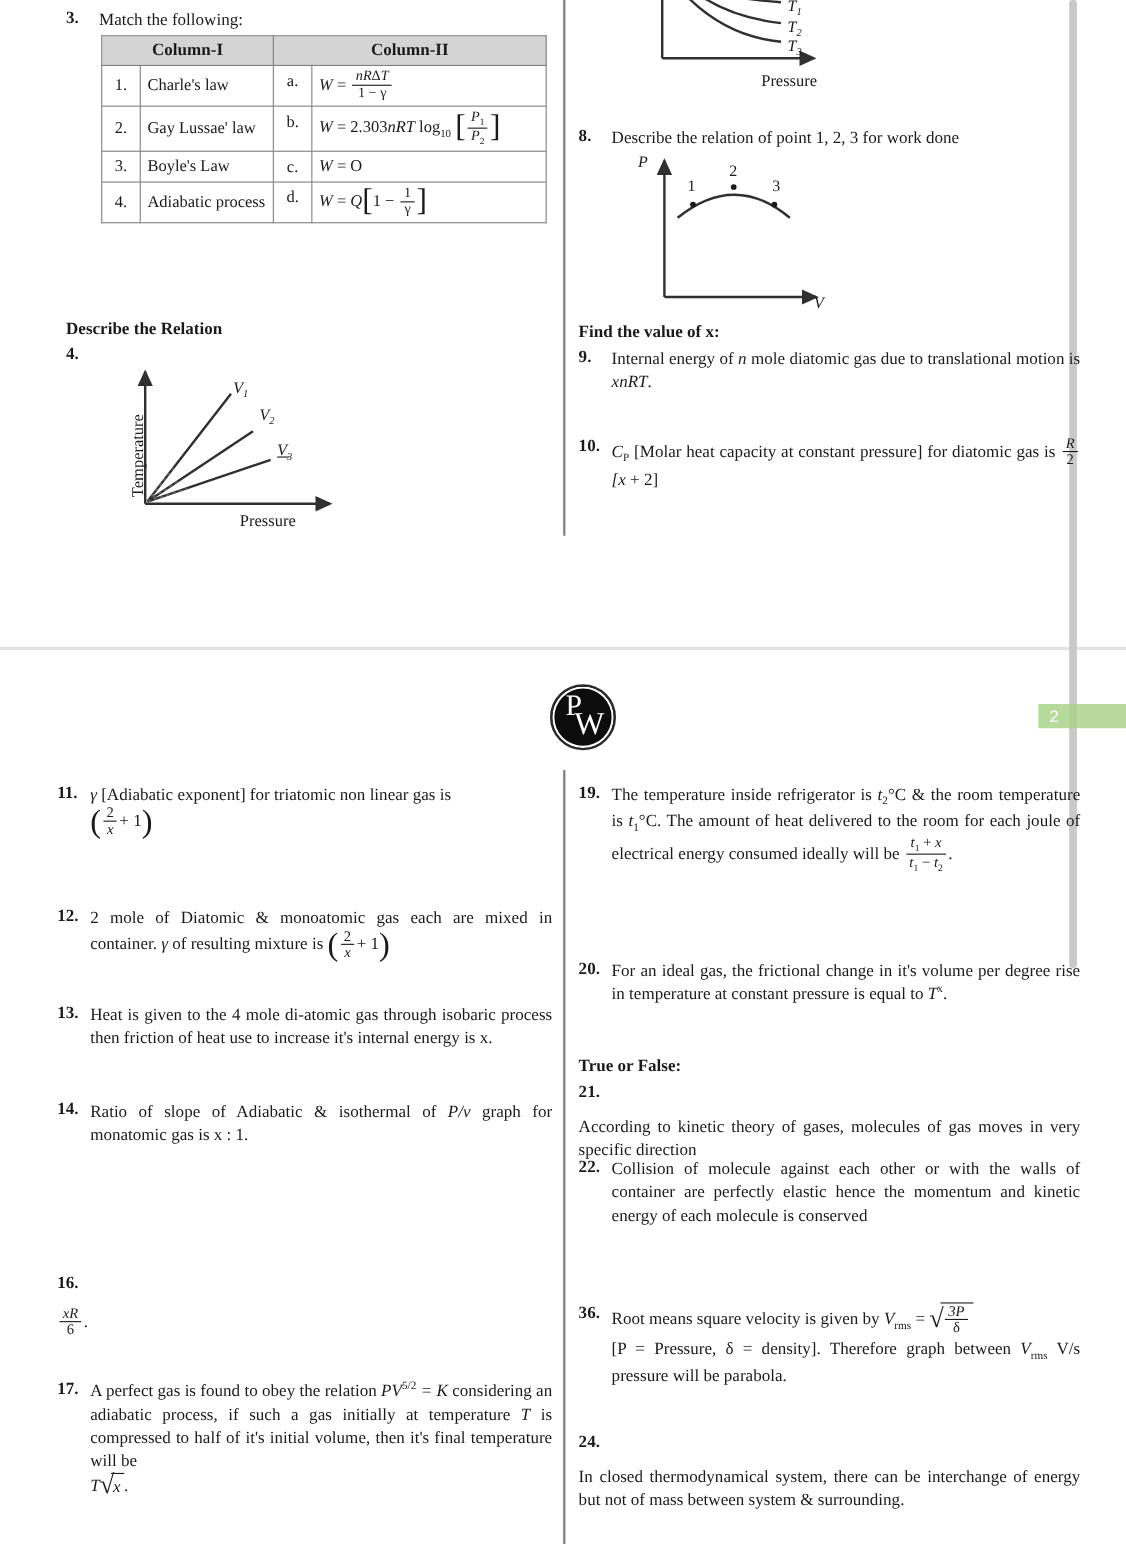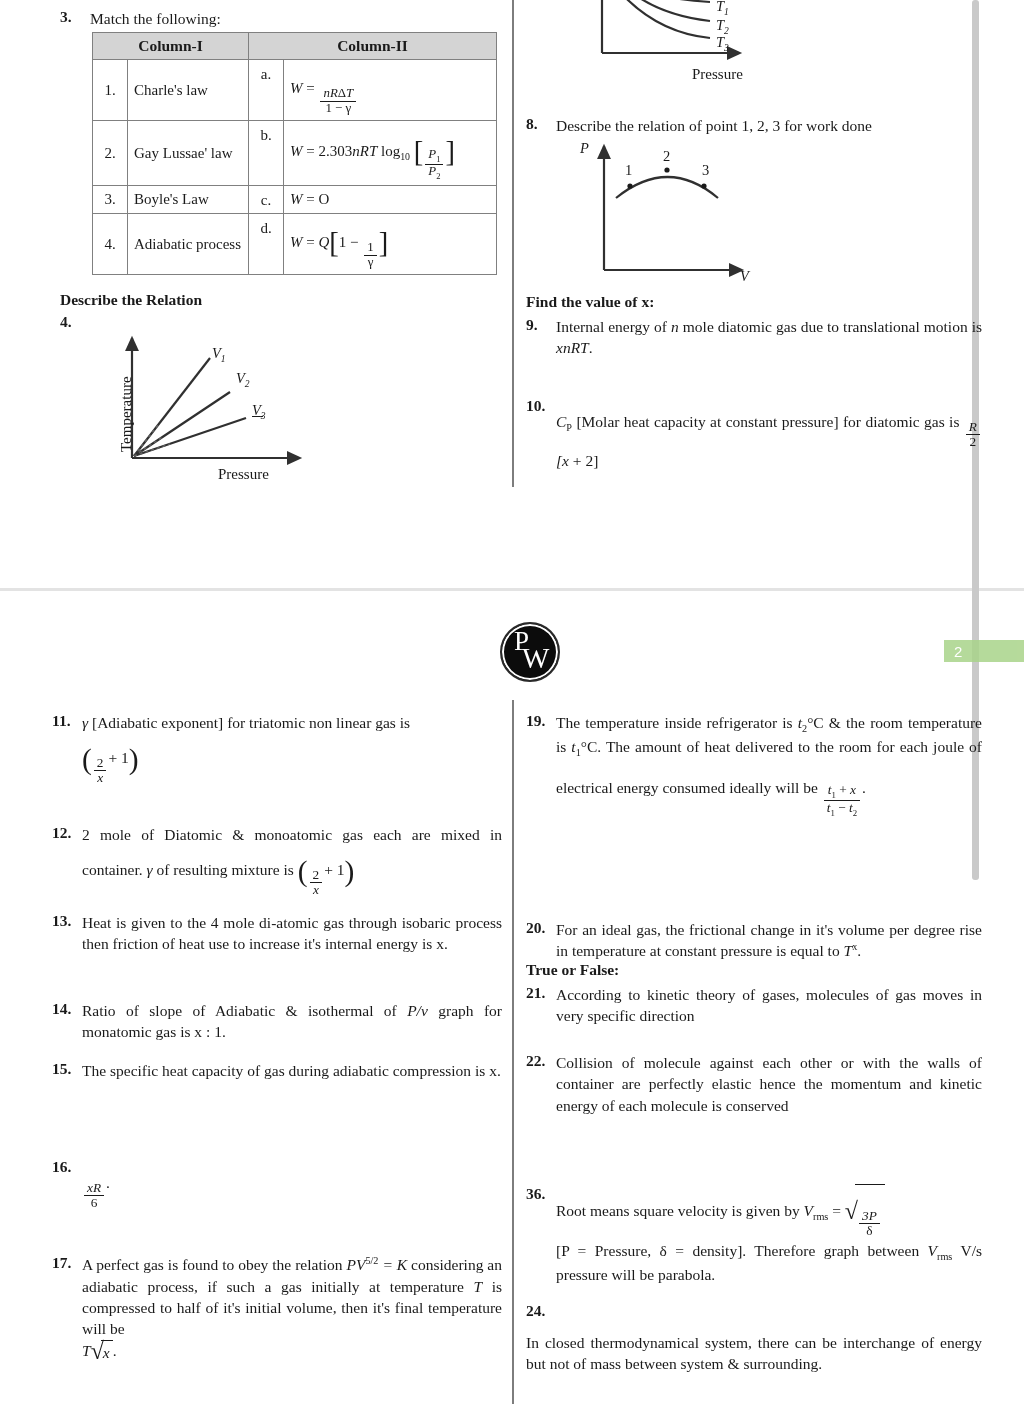--- a/index.html
+++ b/index.html
@@ -29,21 +29,21 @@
   .qitem{position:absolute;display:flex;}
   .qnum{font-weight:bold;font-size:15.5px;width:30px;flex:0 0 30px;}
   .qbody{font-size:15.5px;line-height:1.38;text-align:justify;}
   .sechead{position:absolute;font-weight:bold;font-size:15.5px;}
   .plain{position:absolute;font-size:15.5px;}
   i,.it{font-style:italic;}
 
   
   .frac{display:inline-block;vertical-align:middle;text-align:center;
         margin:0 2px;line-height:1.05;position:relative;top:-1px;}
-  .frac .num{display:block;padding:0 3px;font-size:.86em;margin-top:24px;}
+  .frac .num{display:block;padding:0 3px;font-size:.86em;}
   .frac .den{display:block;border-top:1.2px solid #1a1a1a;padding:0 3px;font-size:.86em;}
   .paren{display:inline-block;font-size:1.9em;font-weight:300;vertical-align:middle;
          line-height:.75;position:relative;top:-1px;}
   .brk{display:inline-block;font-size:1.9em;font-weight:300;vertical-align:middle;
        line-height:.75;position:relative;top:-1px;}
   sub{font-size:.66em;}
   sup{font-size:.66em;}
   .rad{display:inline-block;vertical-align:middle;position:relative;top:-1px;}
   .rad .sign{font-size:1.55em;line-height:.8;display:inline-block;vertical-align:middle;}
   .rad .bar{display:inline-block;border-top:1.2px solid #1a1a1a;padding:1px 3px 0 2px;
@@ -251,26 +251,22 @@
     <span class="qbody">Heat is given to the 4 mole di-atomic gas through isobaric process then friction of heat use to increase it's internal energy is x.</span>
   </div>
 
   <div class="qitem" style="left:52px;top:1000px;width:450px;">
     <span class="qnum">14.</span>
     <span class="qbody">
       <span>Ratio of slope of Adiabatic &amp; isothermal of </span><i>P/v</i><span> graph for monatomic gas is x : 1.</span>
     </span>
   </div>
 
-  <div class="qitem" style="left:52px;top:1060px;width:450px;">
-    <span class="qnum">15.</span>
-    <span class="qbody">The specific heat capacity of gas during adiabatic compression is x.</span>
-  </div>
-
-  <div class="qitem" style="left:52px;top:1158px;width:450px;">
+
+  <div class="qitem" style="left:52px;top:1158px;width:450px;flex-direction:column;">
     <span class="qnum">16.</span>
     <span class="qbody">
       <span class="frac"><span class="num"><i>xR</i></span><span class="den">6</span></span><span>.</span>
     </span>
   </div>
 
   <div class="qitem" style="left:52px;top:1254px;width:450px;">
     <span class="qnum">17.</span>
     <span class="qbody">
       <span>A perfect gas is found to obey the relation </span><i>PV</i><sup>5/2</sup><i> = K</i><span> considering an adiabatic process, if such a gas initially at temperature </span><i>T</i><span> is compressed to half of it's initial volume, then it's final temperature will be </span><br>
@@ -278,30 +274,30 @@
     </span>
   </div>
 
   <div class="qitem" style="left:526px;top:712px;width:456px;">
     <span class="qnum">19.</span>
     <span class="qbody">
       <span>The temperature inside refrigerator is </span><i>t</i><sub>2</sub><span>°C &amp; the room temperature is </span><i>t</i><sub>1</sub><span>°C. The amount of heat delivered to the room for each joule of electrical energy consumed ideally will be </span><span class="frac"><span class="num"><i>t</i><sub>1</sub> + <i>x</i></span><span class="den"><i>t</i><sub>1</sub> − <i>t</i><sub>2</sub></span></span><span>.</span>
     </span>
   </div>
 
-  <div class="qitem" style="left:526px;top:919px;width:456px;">
+  <div class="qitem" style="left:526px;top:872px;width:456px;">
     <span class="qnum">20.</span>
     <span class="qbody">
       <span>For an ideal gas, the frictional change in it's volume per degree rise in temperature at constant pressure is equal to </span><i>T</i><sup>x</sup><span>.</span>
     </span>
   </div>
 
   <div class="sechead" style="left:526px;top:961px;">True or False:</div>
 
-  <div class="qitem" style="left:526px;top:984px;width:456px;">
+  <div class="qitem" style="left:526px;top:984px;width:456px;flex-direction:column;">
     <span class="qnum">21.</span>
     <span class="qbody">According to kinetic theory of gases, molecules of gas moves in very specific direction</span>
   </div>
 
   <div class="qitem" style="left:526px;top:1052px;width:456px;">
     <span class="qnum">22.</span>
     <span class="qbody">Collision of molecule against each other or with the walls of container are perfectly elastic hence the momentum and kinetic energy of each molecule is conserved</span>
   </div>
 
   <div class="qitem" style="left:526px;top:1185px;width:456px;">

